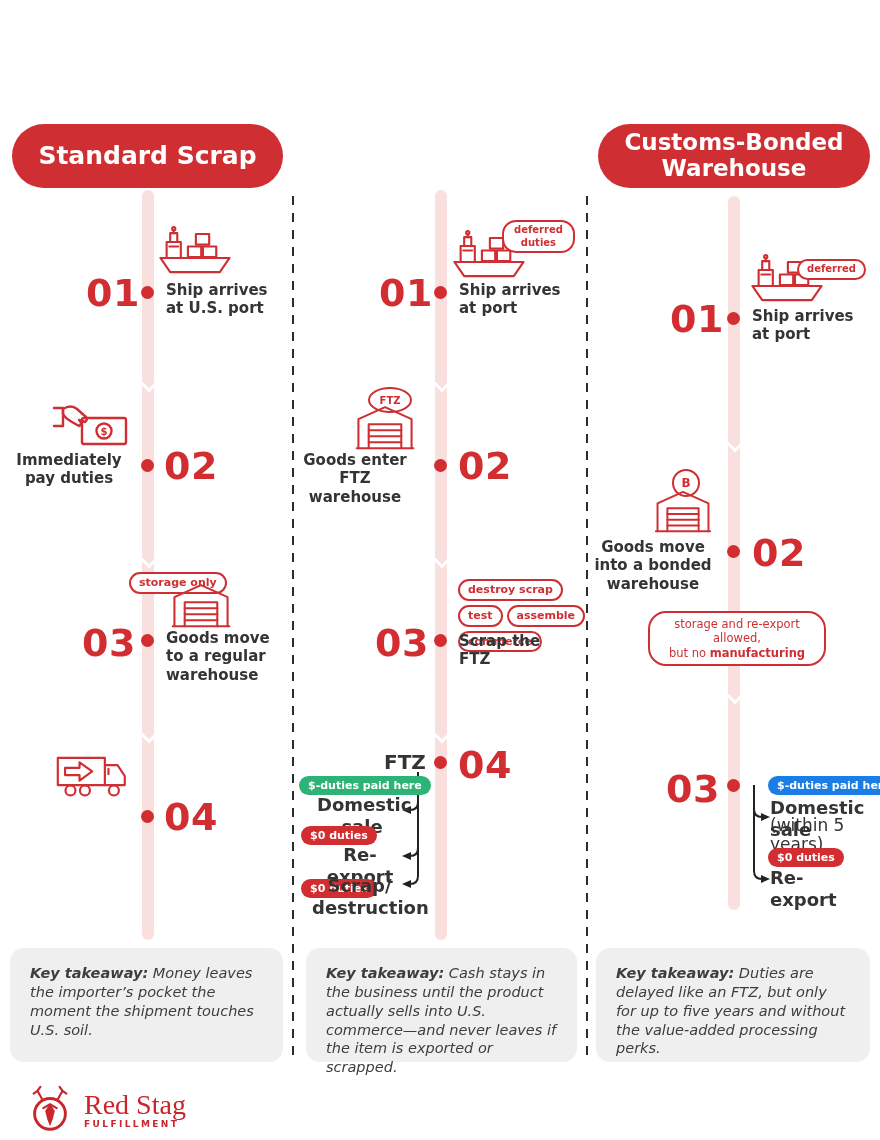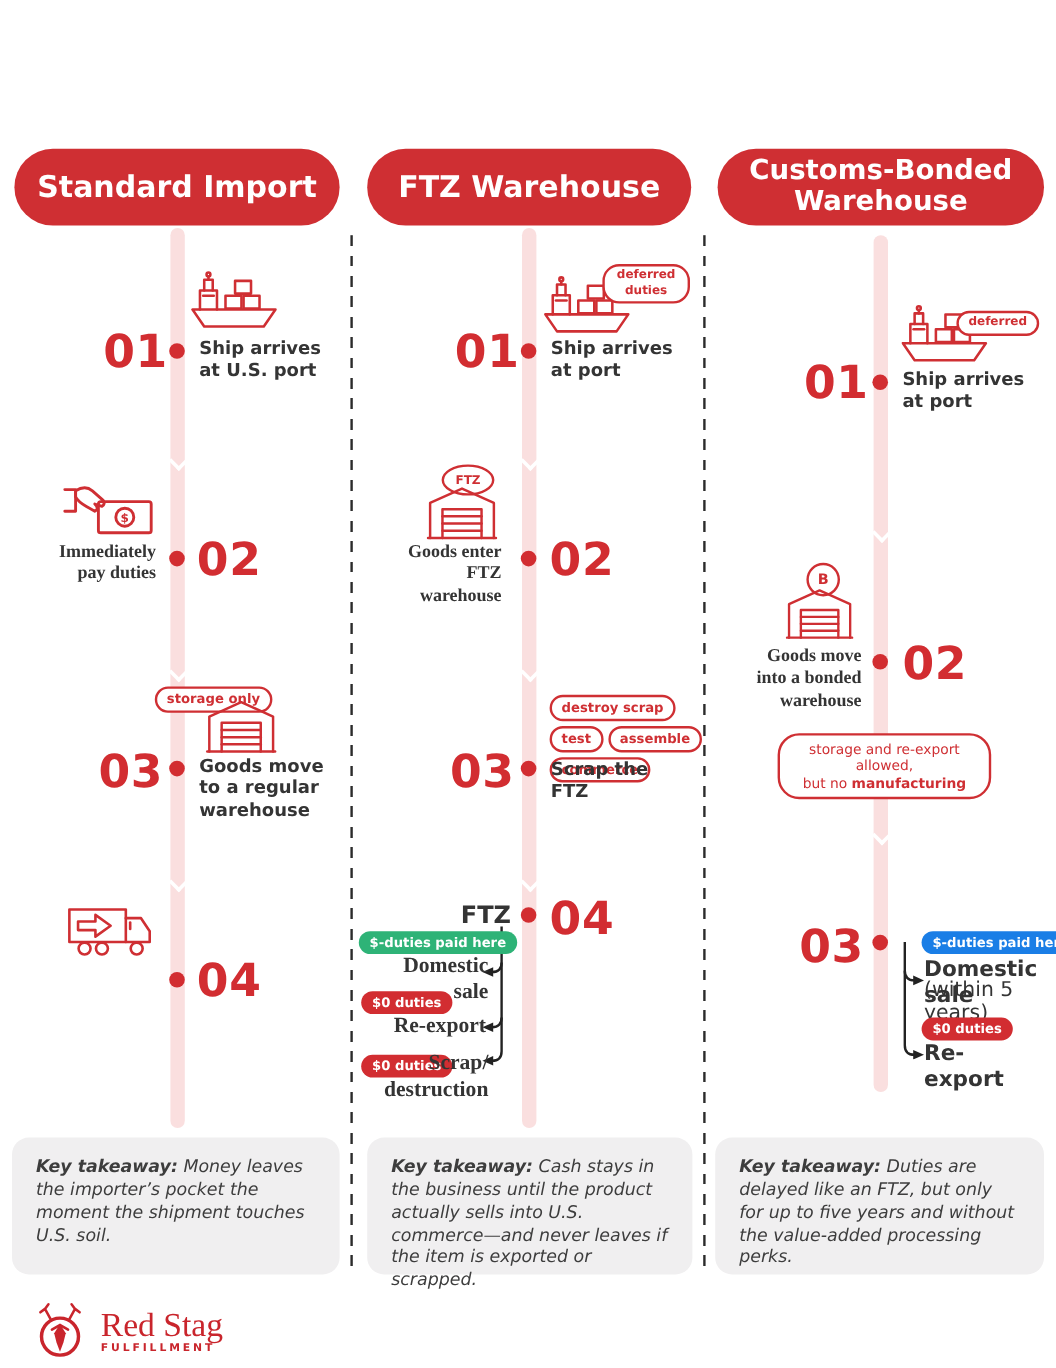--- a/index.html
+++ b/index.html
@@ -14,21 +14,21 @@
   .pillhead.small{font-size:23px;}
   
   .sep{width:2px;top:196px;height:866px;background:repeating-linear-gradient(to bottom,#2b2b2b 0 9px,transparent 9px 17px);}
   
   .tl{width:12px;background:#fadfdf;border-radius:6px;}
   .chev{width:9px;height:9px;border-right:3px solid #fff;border-bottom:3px solid #fff;transform:rotate(45deg);}
   .dot{width:13px;height:13px;border-radius:50%;background:#d22d31;}
   
   .num{font-size:38px;font-weight:800;color:#d22d31;letter-spacing:.5px;line-height:1;}
   .lbl{font-size:15px;font-weight:bold;color:#343434;line-height:1.22;white-space:pre-line;}
-  .lbl.right{text-align:right;font-family:Liberation Serif, serif;}
+  .lbl.right{text-align:center;}
   .lbl.sm{font-size:18px;}
   .sub{font-size:17px;font-weight:normal;color:#343434;line-height:1.1;}
   
   .obadge{display:inline-block;border:2px solid #cf2f33;border-radius:13px;color:#cf2f33;font-weight:bold;
           font-size:11px;padding:2px 8px;background:#fff;white-space:nowrap;line-height:1.25;}
   .obadge.two{white-space:pre-line;text-align:center;border-radius:14px;padding:2px 10px;font-size:10px;}
   .note{border:2px solid #cf2f33;border-radius:18px;color:#cf2f33;font-size:11.5px;text-align:center;
         padding:4px 8px;line-height:1.25;background:#fff;}
   .note b{font-weight:800;}
   
@@ -49,22 +49,21 @@
   .brandsub{font-size:9px;font-weight:bold;letter-spacing:2.4px;color:#c9252c;}
   .bracket path{stroke:#222;stroke-width:2;fill:none;}
   .bracket .ah{fill:#222;stroke:none;}
 </style>
 </head>
 <body>
 
 <div id="canvas">
 
 
-  <div class="abs pillhead" style="left:12px;top:124px;width:271px;">Standard Import</div>
-  <div class="abs pillhead" style="left:306px;top:124px;width:270px;">FTZ Warehouse</div>
+  <div class="abs pillhead" style="left:12px;top:124px;width:271px;">Standard Scrap</div>
   <div class="abs pillhead small" style="left:598px;top:124px;width:272px;">Customs-Bonded
 Warehouse</div>
 
   <div class="abs sep" style="left:292px;"></div>
   <div class="abs sep" style="left:586px;"></div>
 
   <div class="abs tl" style="left:142px;top:190px;height:750px;"></div>
   <div class="abs tl" style="left:435px;top:190px;height:750px;"></div>
   <div class="abs tl" style="left:728px;top:196px;height:714px;"></div>
   <div class="abs chev" style="left:143px;top:378px;"></div>

